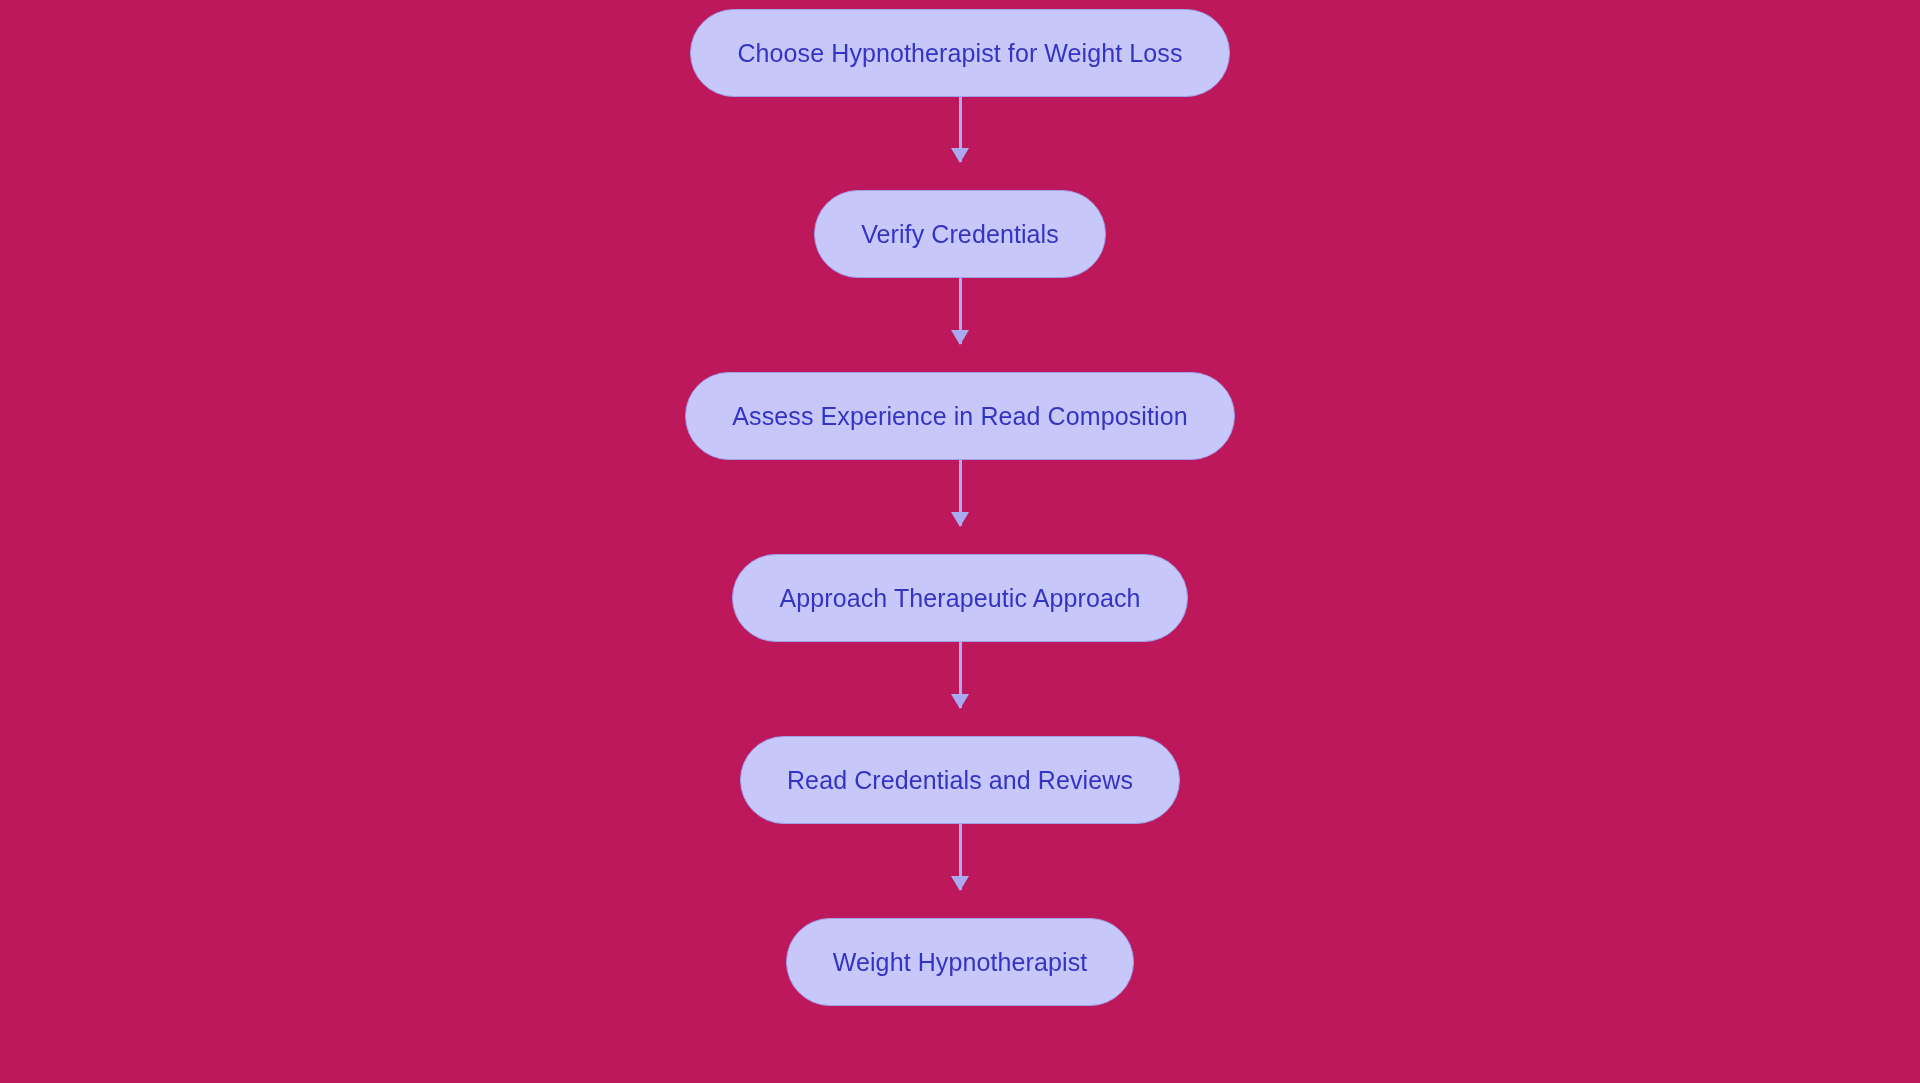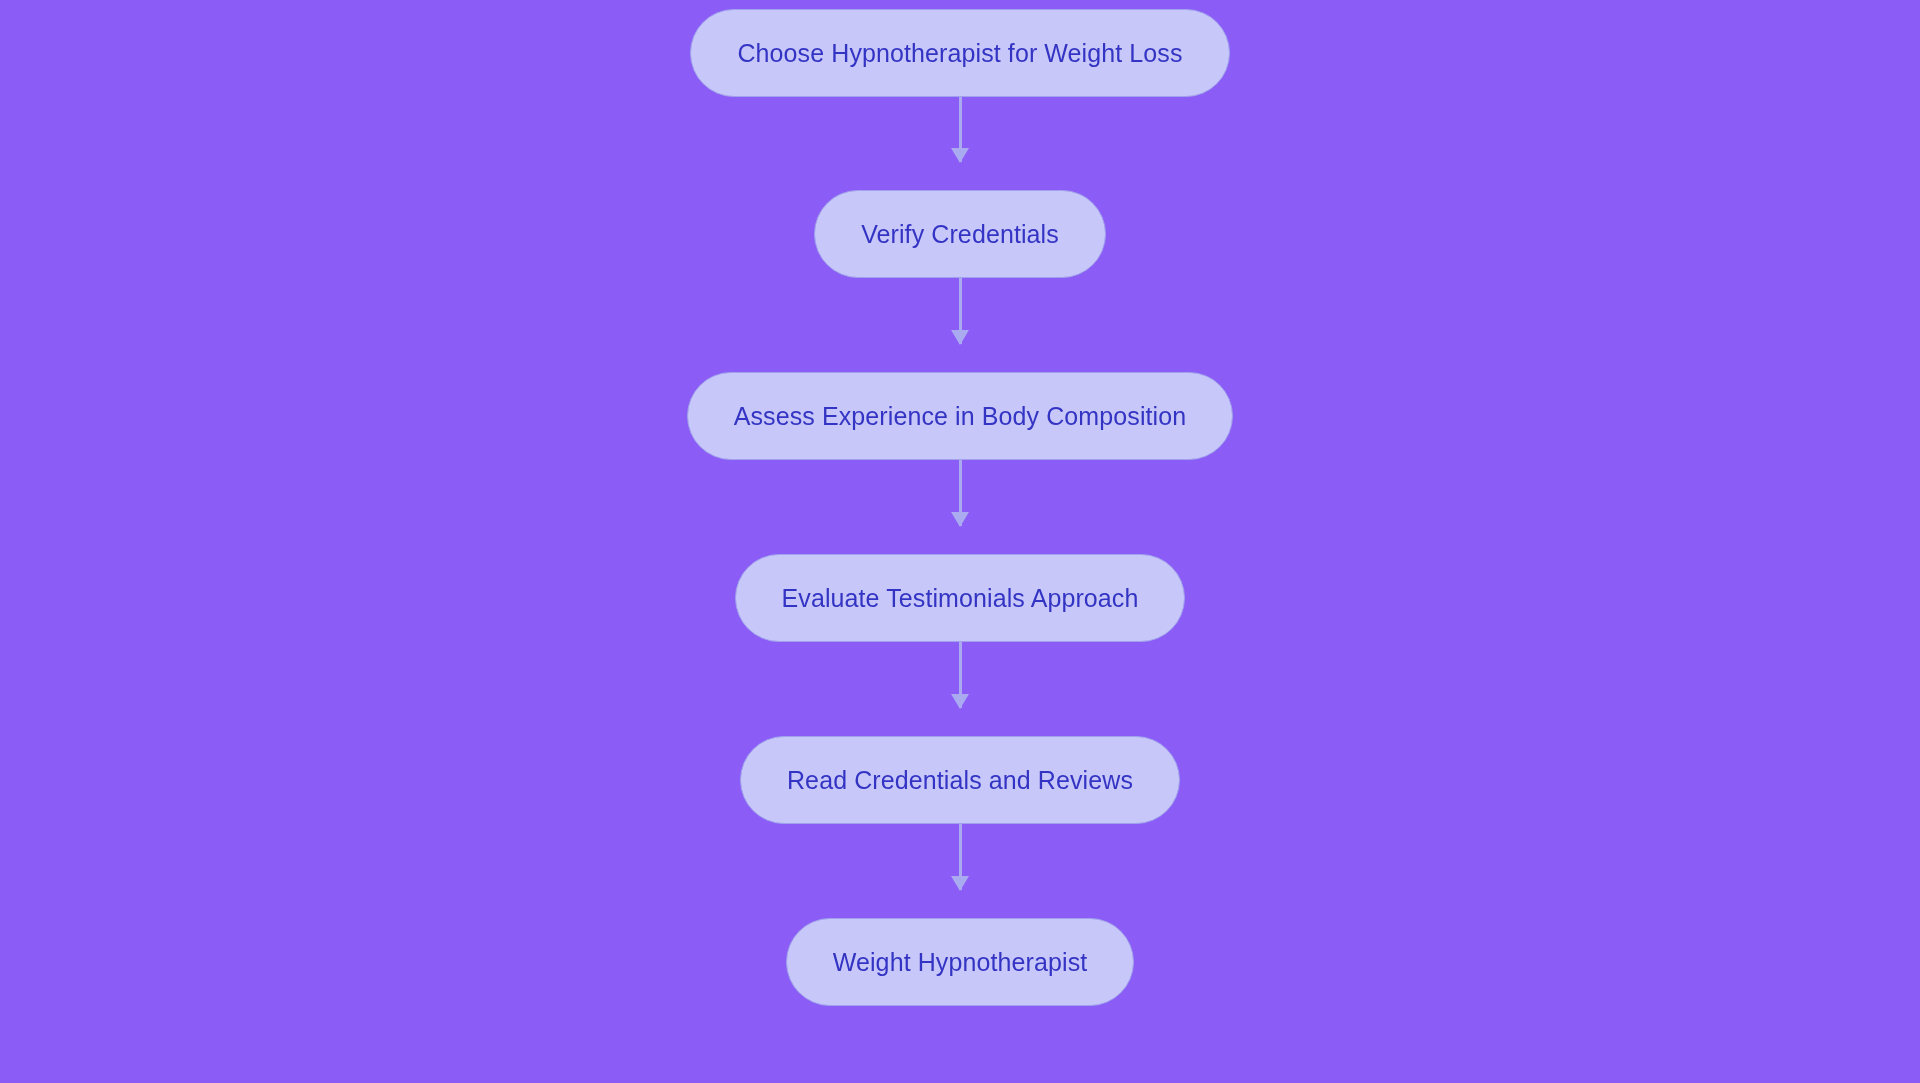--- a/index.html
+++ b/index.html
@@ -10,21 +10,21 @@
   body {
     width: 1920px;
     height: 1083px;
     font-family: "Liberation Sans", sans-serif;
     overflow: hidden;
   }
   #flowchart {
     position: relative;
     width: 1920px;
     height: 1083px;
-    background: #8b5cf6;
+    background: #be185d;
   }
   .flow-column {
     position: absolute;
     left: 0;
     top: 0;
     width: 1920px;
     height: 1083px;
     display: flex;
     flex-direction: column;
     align-items: center;
@@ -89,29 +89,29 @@
 
     <div class="node n1">
       <span>Verify Credentials</span>
     </div>
 
     <div class="connector c1">
       <span class="arrow-head"></span>
     </div>
 
     <div class="node n2">
-      <span>Assess Experience in Body Composition</span>
+      <span>Assess Experience in Read Composition</span>
     </div>
 
     <div class="connector c2">
       <span class="arrow-head"></span>
     </div>
 
     <div class="node n3">
-      <span>Evaluate Testimonials Approach</span>
+      <span>Approach Therapeutic Approach</span>
     </div>
 
     <div class="connector c3">
       <span class="arrow-head"></span>
     </div>
 
     <div class="node n4">
       <span>Read Credentials and Reviews</span>
     </div>
 

